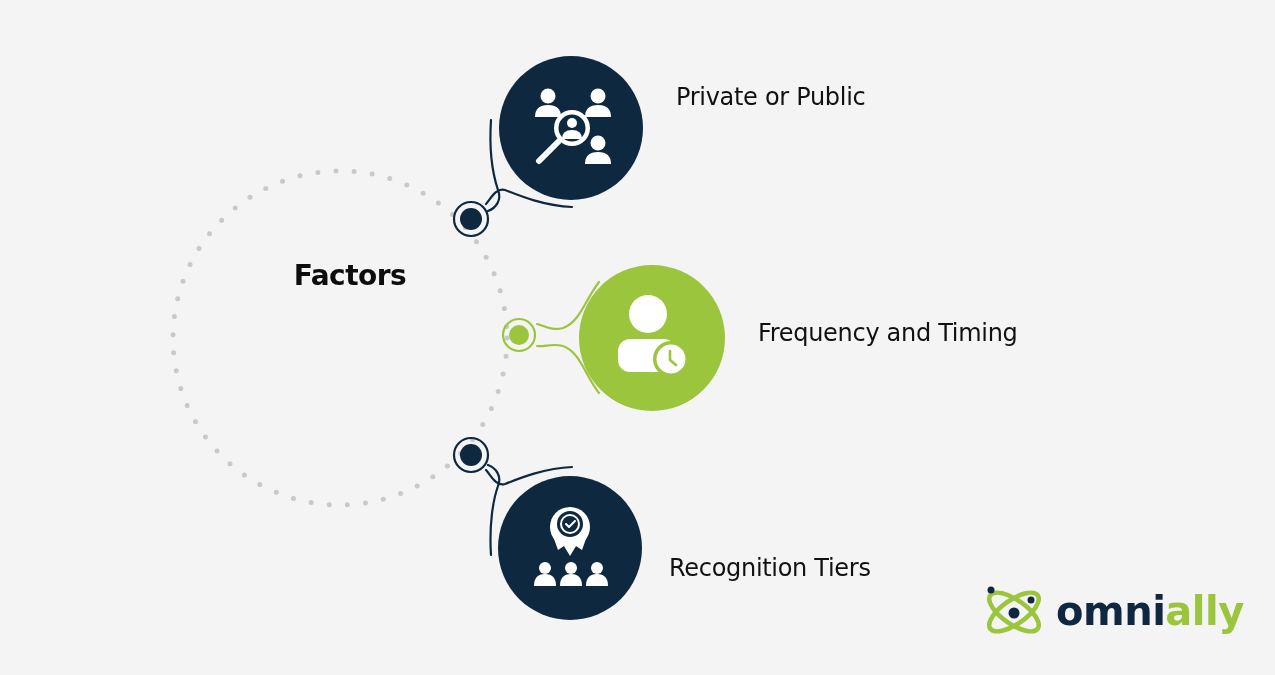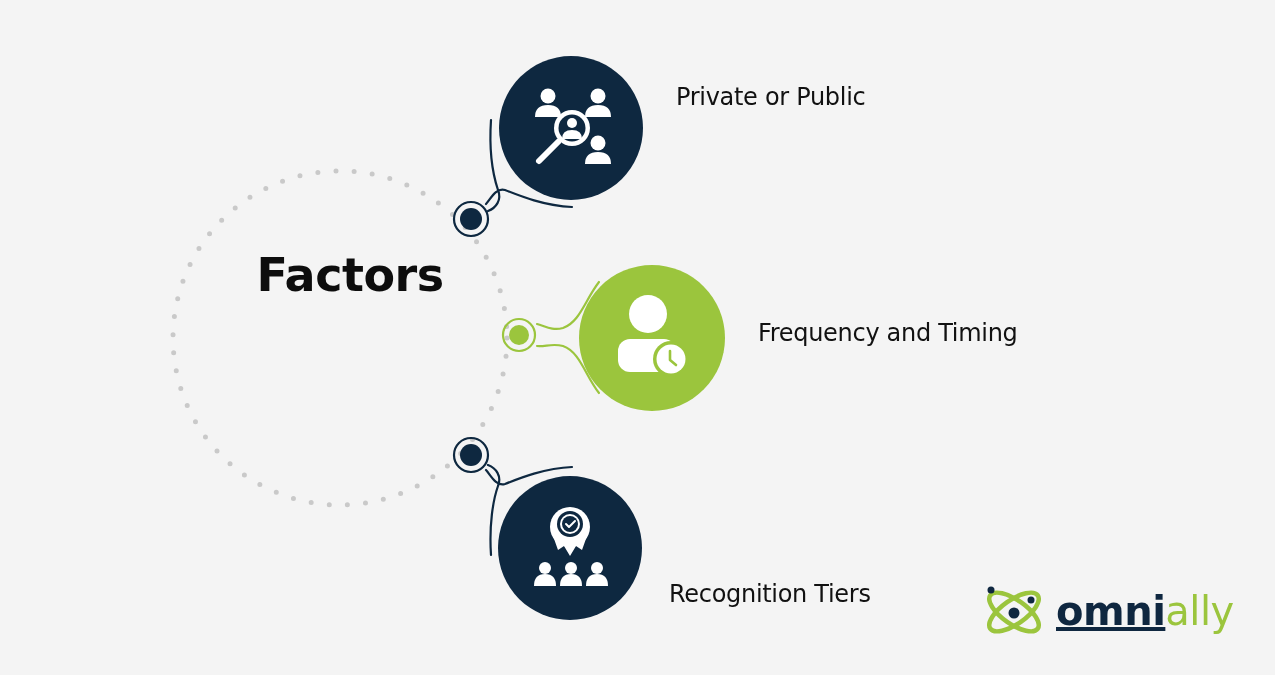--- a/index.html
+++ b/index.html
@@ -23,56 +23,56 @@
       top: 0;
     }
     .center-title {
       position: absolute;
       left: 200px;
       top: 246px;
       width: 300px;
       text-align: center;
       font-family: "DejaVu Sans", sans-serif;
       font-weight: 600;
-      font-size: 46px;
+      font-size: 28px;
       line-height: 59px;
       color: #0d0d0d;
       letter-spacing: -0.5px;
     }
     .center-title span { display: block; }
     .label {
       position: absolute;
       font-family: "DejaVu Sans", sans-serif;
       font-size: 24px;
       color: #111111;
       white-space: nowrap;
       letter-spacing: -0.3px;
     }
     .label-1 { left: 676px; top: 83px; }
     .label-2 { left: 758px; top: 319px; text-align: center; }
-    .label-3 { left: 669px; top: 580px; }
+    .label-3 { left: 669px; top: 554px; }
     .logo {
       position: absolute;
       left: 982px;
       top: 585px;
       height: 55px;
       width: 250px;
     }
     .logo-text {
       position: absolute;
       left: 74px;
       top: 3px;
       font-family: "DejaVu Sans", sans-serif;
       font-size: 40px;
       line-height: 46px;
       letter-spacing: -0.5px;
       white-space: nowrap;
     }
-    .logo-text .omni { font-weight: 700; color: #0f2740; text-decoration: underline; }
-    .logo-text .ally { font-weight: 400; color: #9bc53d; }
+    .logo-text .omni { font-weight: 700; color: #0f2740; }
+    .logo-text .ally { font-weight: 700; color: #9bc53d; }
   </style>
 </head>
 <body>
 
 <div class="stage">
 
   <svg class="diagram" width="1275" height="675" viewBox="0 0 1275 675">
 
     <circle cx="340" cy="338" r="167" fill="none" stroke="#c9c9c9" stroke-width="5" stroke-linecap="round" stroke-dasharray="0 18.2"></circle>
 

